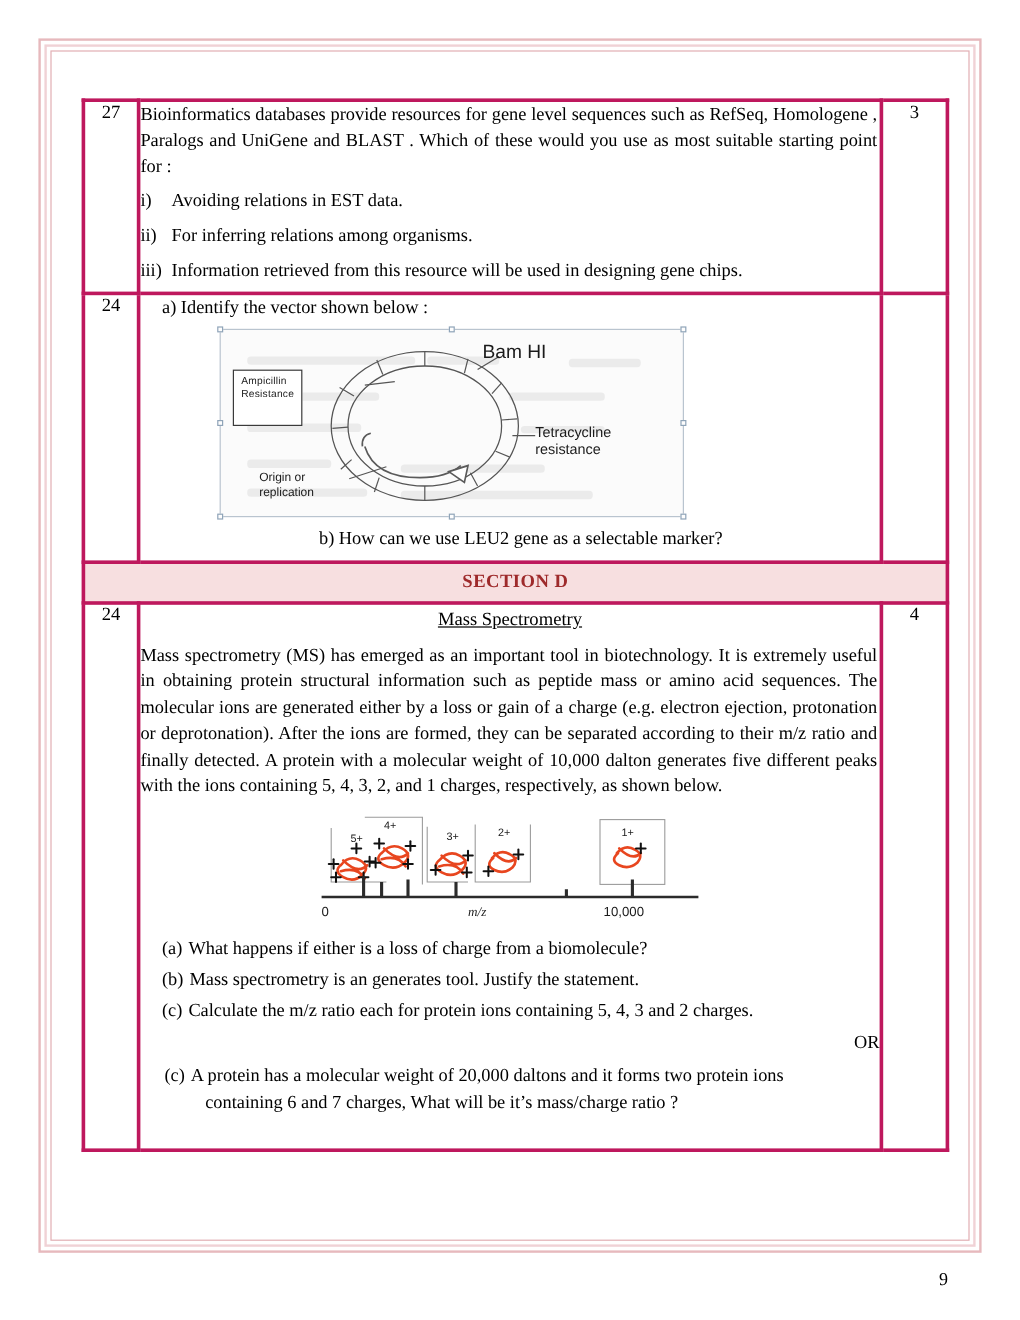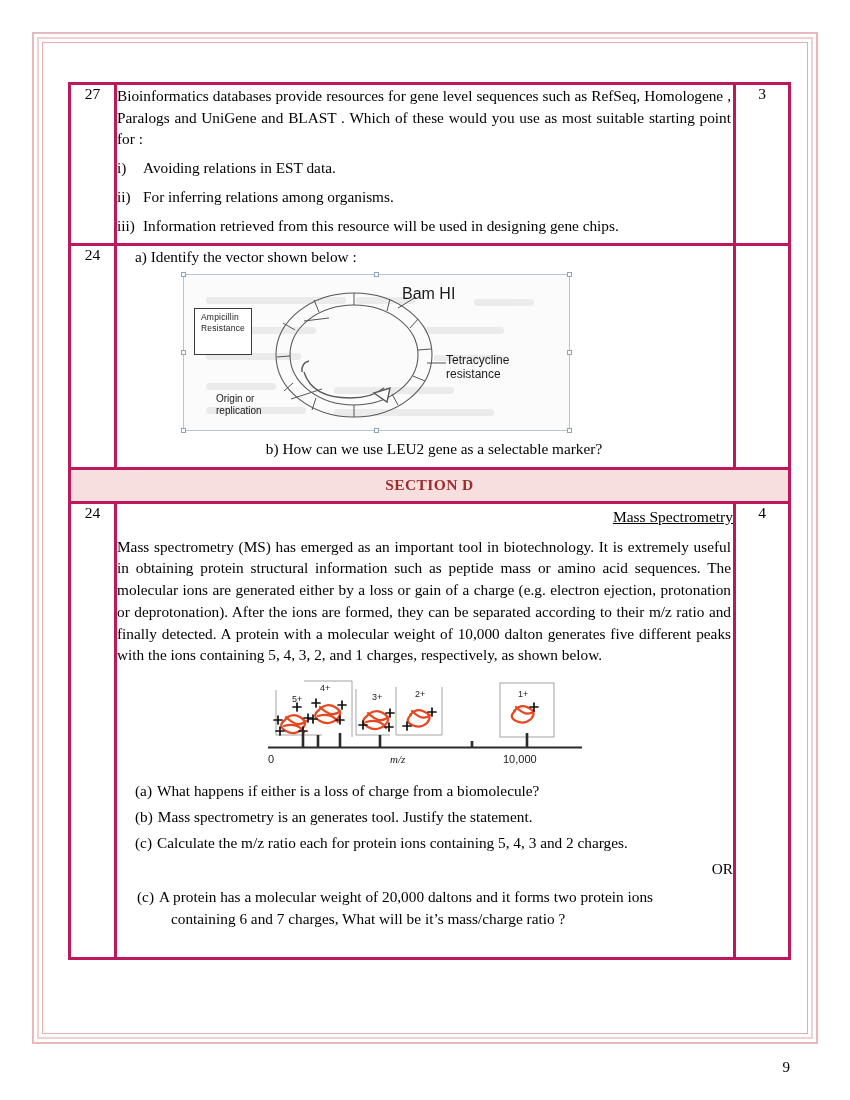--- a/index.html
+++ b/index.html
@@ -117,21 +117,21 @@
   }
   .section-title {
     font-weight: bold;
     font-size: 15.5px;
     color: #9e2a2b;
     letter-spacing: .4px;
   }
 
   
   .centered-title {
-    text-align: right;
+    text-align: center;
     margin: 2px 0 8px 0;
   }
   .centered-title span {
     text-decoration: underline;
     font-size: 15.5px;
   }
   .or-line {
     text-align: right;
     margin: 5px 0 6px 0;
     font-size: 15.3px;

